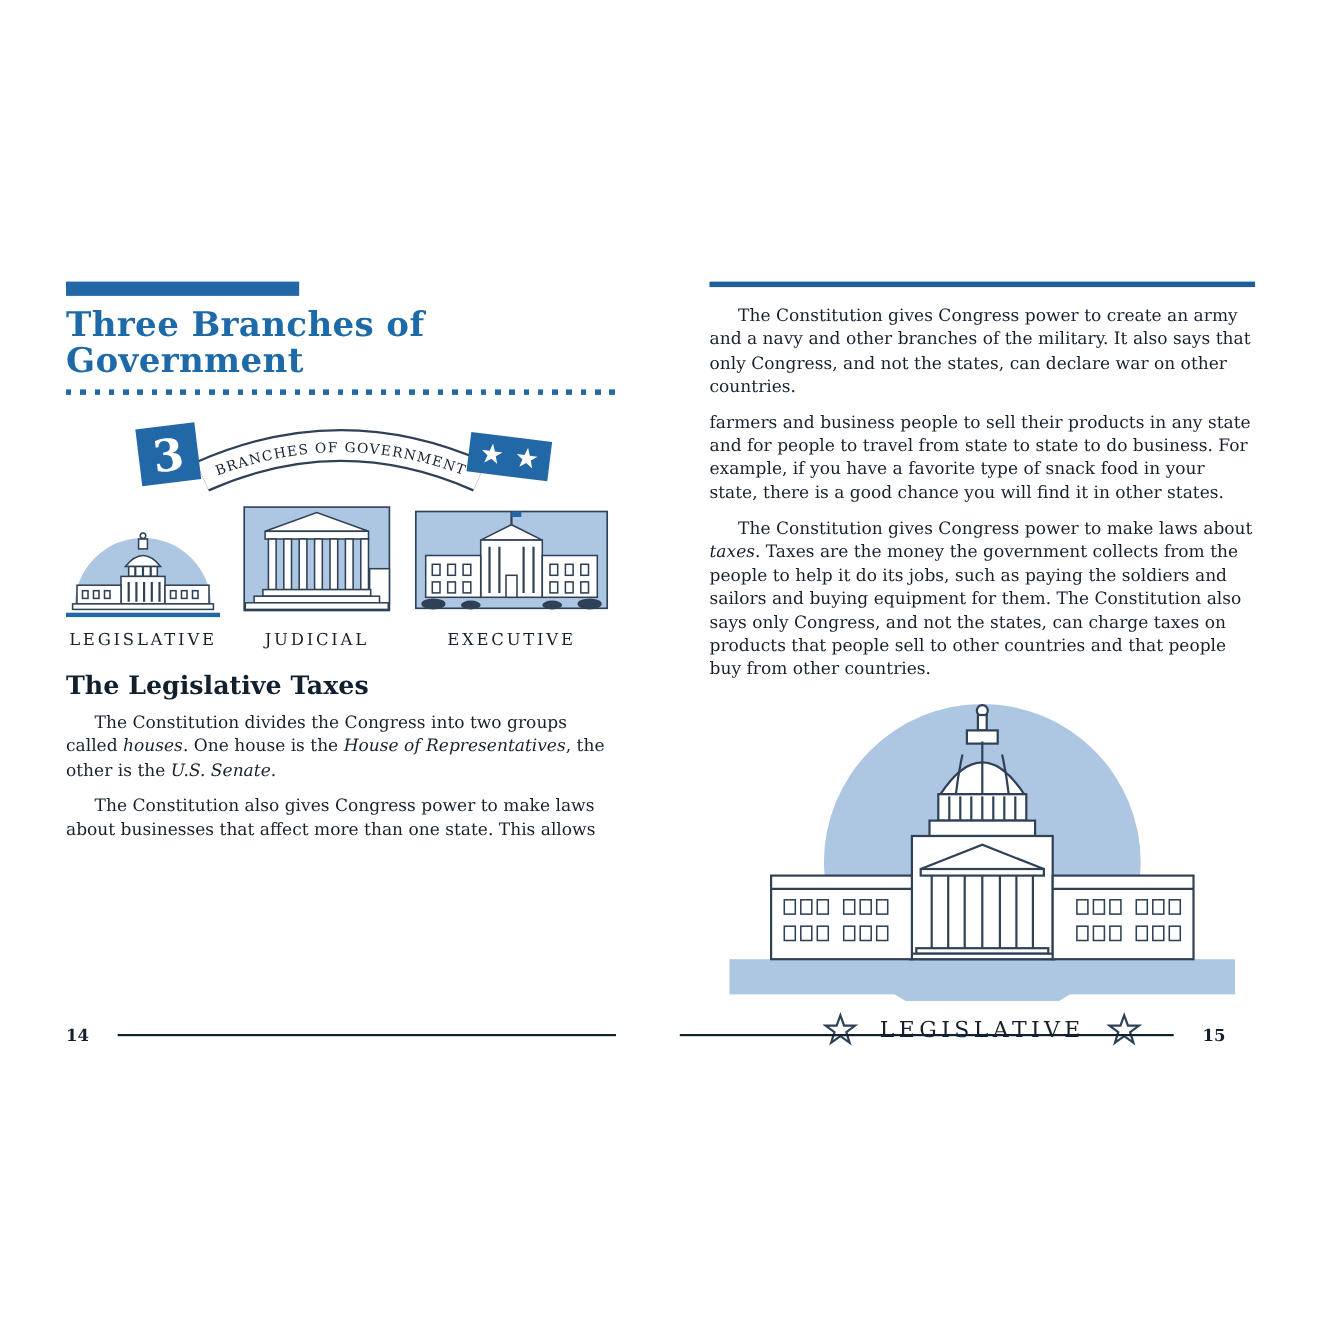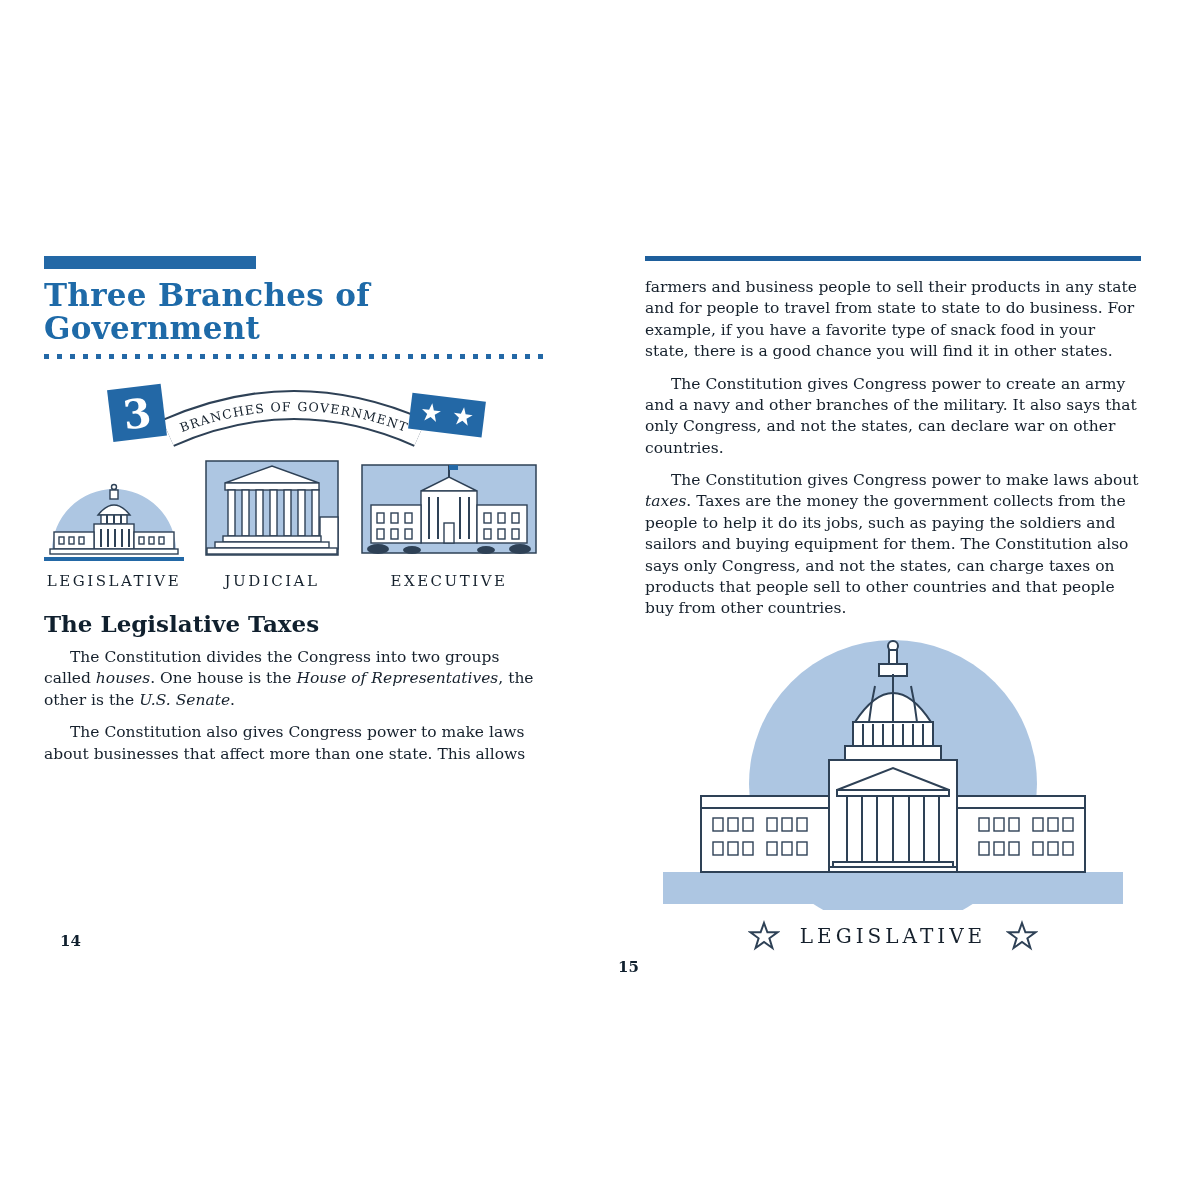--- a/index.html
+++ b/index.html
@@ -2,21 +2,21 @@
 <html><head>
 <meta charset="utf-8">
 <style>
   html,body{margin:0;padding:0;}
   body{
     width:1200px;height:1200px;position:relative;background:#ffffff;
     font-family:"DejaVu Serif","Liberation Serif",serif;
     color:#16222e;overflow:hidden;
   }
   .col{position:absolute;top:256px;}
-  .left-col{left:44px;width:500px;}
+  .left-col{left:60px;width:500px;}
   .right-col{left:645px;width:496px;}
 
   
   .top-bar{width:212px;height:13px;background:#2368a6;margin-bottom:10px;}
   .page-title{
     font-size:31px;font-weight:bold;color:#1e6aa8;letter-spacing:.3px;
     margin:0 0 10px 0;line-height:1.05;
   }
   .dotted-rule{
     height:5px;margin:4px 0 14px 0;
@@ -42,21 +42,21 @@
   
   .right-top-rule{height:5px;background:#1e5f9c;margin-bottom:16px;}
 
   .big-fig-wrap{display:flex;justify-content:center;margin-top:14px;}
   .caption-row{
     display:flex;justify-content:center;align-items:center;gap:20px;
     margin-top:10px;font-size:20px;letter-spacing:4px;color:#15202c;
   }
 
   
-  .footer{position:absolute;top:932px;display:flex;align-items:flex-start;gap:26px;flex-direction:column;}
+  .footer{position:absolute;top:932px;display:flex;align-items:center;gap:26px;}
   .footer-left{left:60px;width:500px;}
   .footer-right{left:618px;width:496px;}
   .page-num{font-weight:bold;font-size:15px;color:#10202e;}
   .foot-rule{flex:1;height:2px;background:#10202e;}
 
   svg .ln{stroke:#2e4156;stroke-width:2;fill:none;}
   svg .bld{stroke:#2e4156;stroke-width:2;fill:#ffffff;}
   svg .bld-thin{stroke:#2e4156;stroke-width:1.4;fill:#ffffff;}
 </style>
 </head>
@@ -190,22 +190,22 @@
 
 <div class="footer footer-left">
   <span class="page-num">14</span>
   <span class="foot-rule"></span>
 </div>
 
 <div class="col right-col">
 
   <div class="right-top-rule"></div>
 
+  <p class="para indent">The Constitution gives Congress power to create an army and a navy and other branches of the military. It also says that only Congress, and not the states, can declare war on other countries.</p>
   <p class="para">farmers and business people to sell their products in any state and for people to travel from state to state to do business. For example, if you have a favorite type of snack food in your state, there is a good chance you will find it in other states.</p>
-  <p class="para indent">The Constitution gives Congress power to create an army and a navy and other branches of the military. It also says that only Congress, and not the states, can declare war on other countries.</p>
   <p class="para indent">The Constitution gives Congress power to make laws about <i>taxes</i>. Taxes are the money the government collects from the people to help it do its jobs, such as paying the soldiers and sailors and buying equipment for them. The Constitution also says only Congress, and not the states, can charge taxes on products that people sell to other countries and that people buy from other countries.</p>
 
   <div class="big-fig-wrap">
     <svg width="460" height="276" viewBox="0 0 460 276">
       <circle cx="230" cy="150" r="144" fill="#adc6e2"></circle>
       <rect x="0" y="238" width="460" height="32" fill="#adc6e2"></rect>
 
       <circle cx="230" cy="12" r="5" class="bld"></circle>
       <rect x="226" y="16" width="8" height="14" class="bld"></rect>
       <rect x="216" y="30" width="28" height="12" class="bld"></rect>

